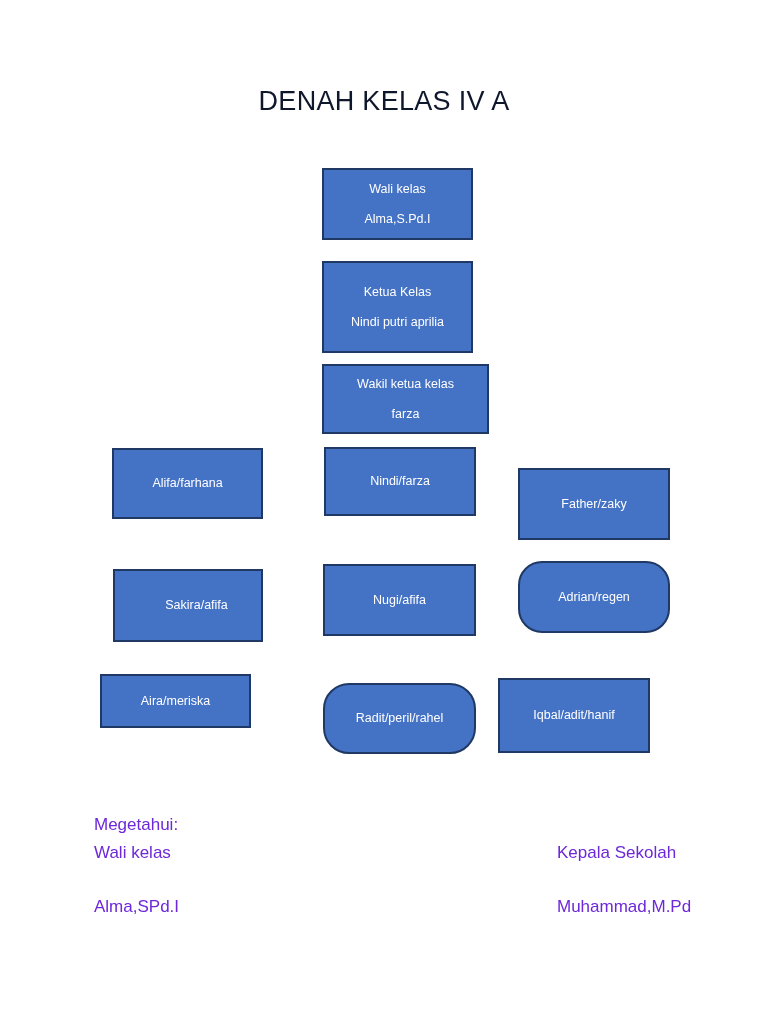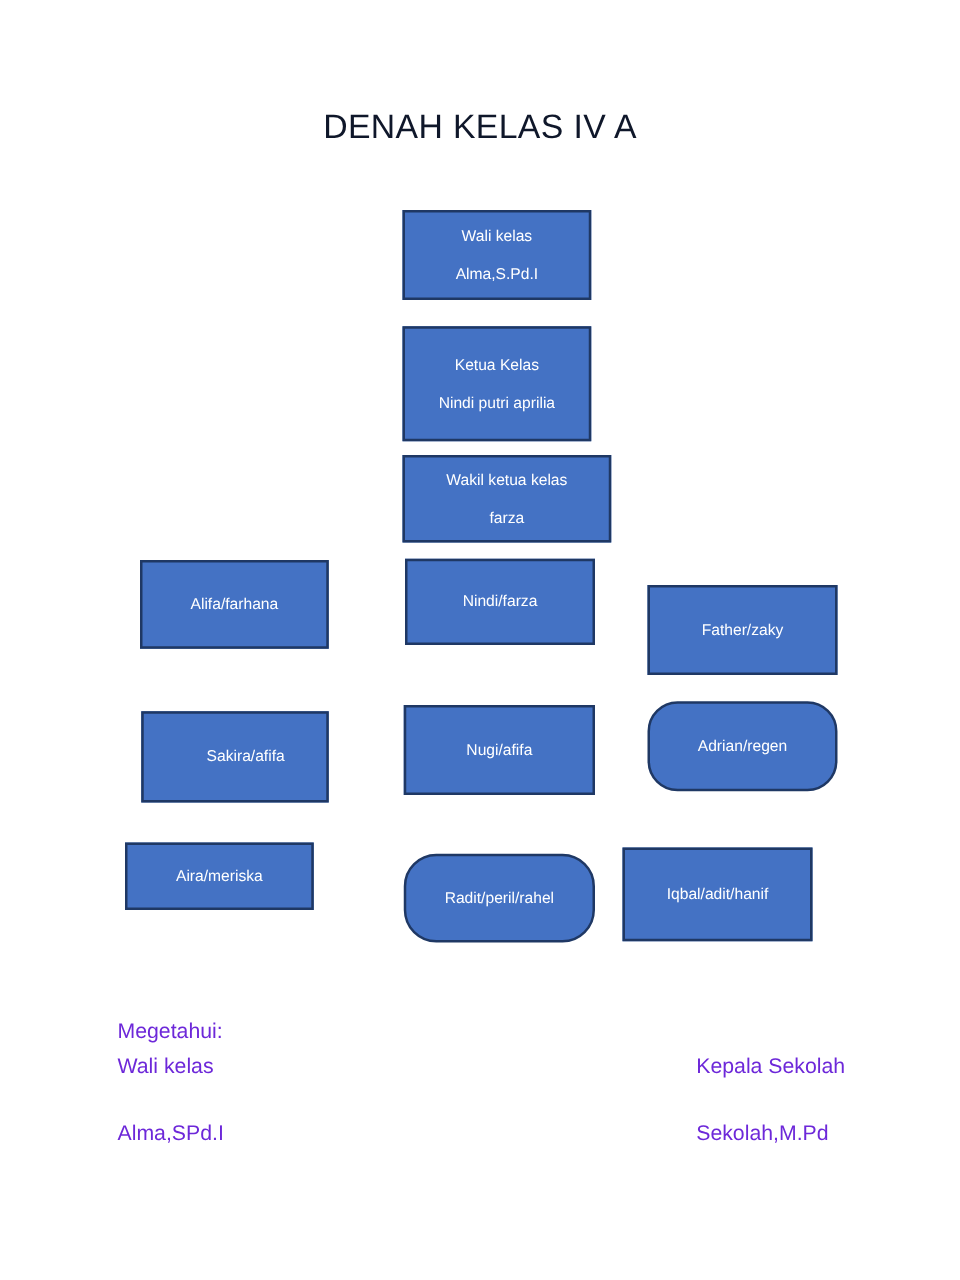--- a/index.html
+++ b/index.html
@@ -119,15 +119,15 @@
   </div>
 
   <div class="footer-text footer-left" style="top:815px;">Megetahui:</div>
 
   <div class="footer-text footer-left" style="top:843px;">Wali kelas</div>
 
   <div class="footer-text footer-right" style="top:843px;">Kepala Sekolah</div>
 
   <div class="footer-text footer-left" style="top:897px;">Alma,SPd.I</div>
 
-  <div class="footer-text footer-right" style="top:897px;">Sekolah,M.Pd</div>
+  <div class="footer-text footer-right" style="top:897px;">Muhammad,M.Pd</div>
 
 </div>
 
 </body></html>

